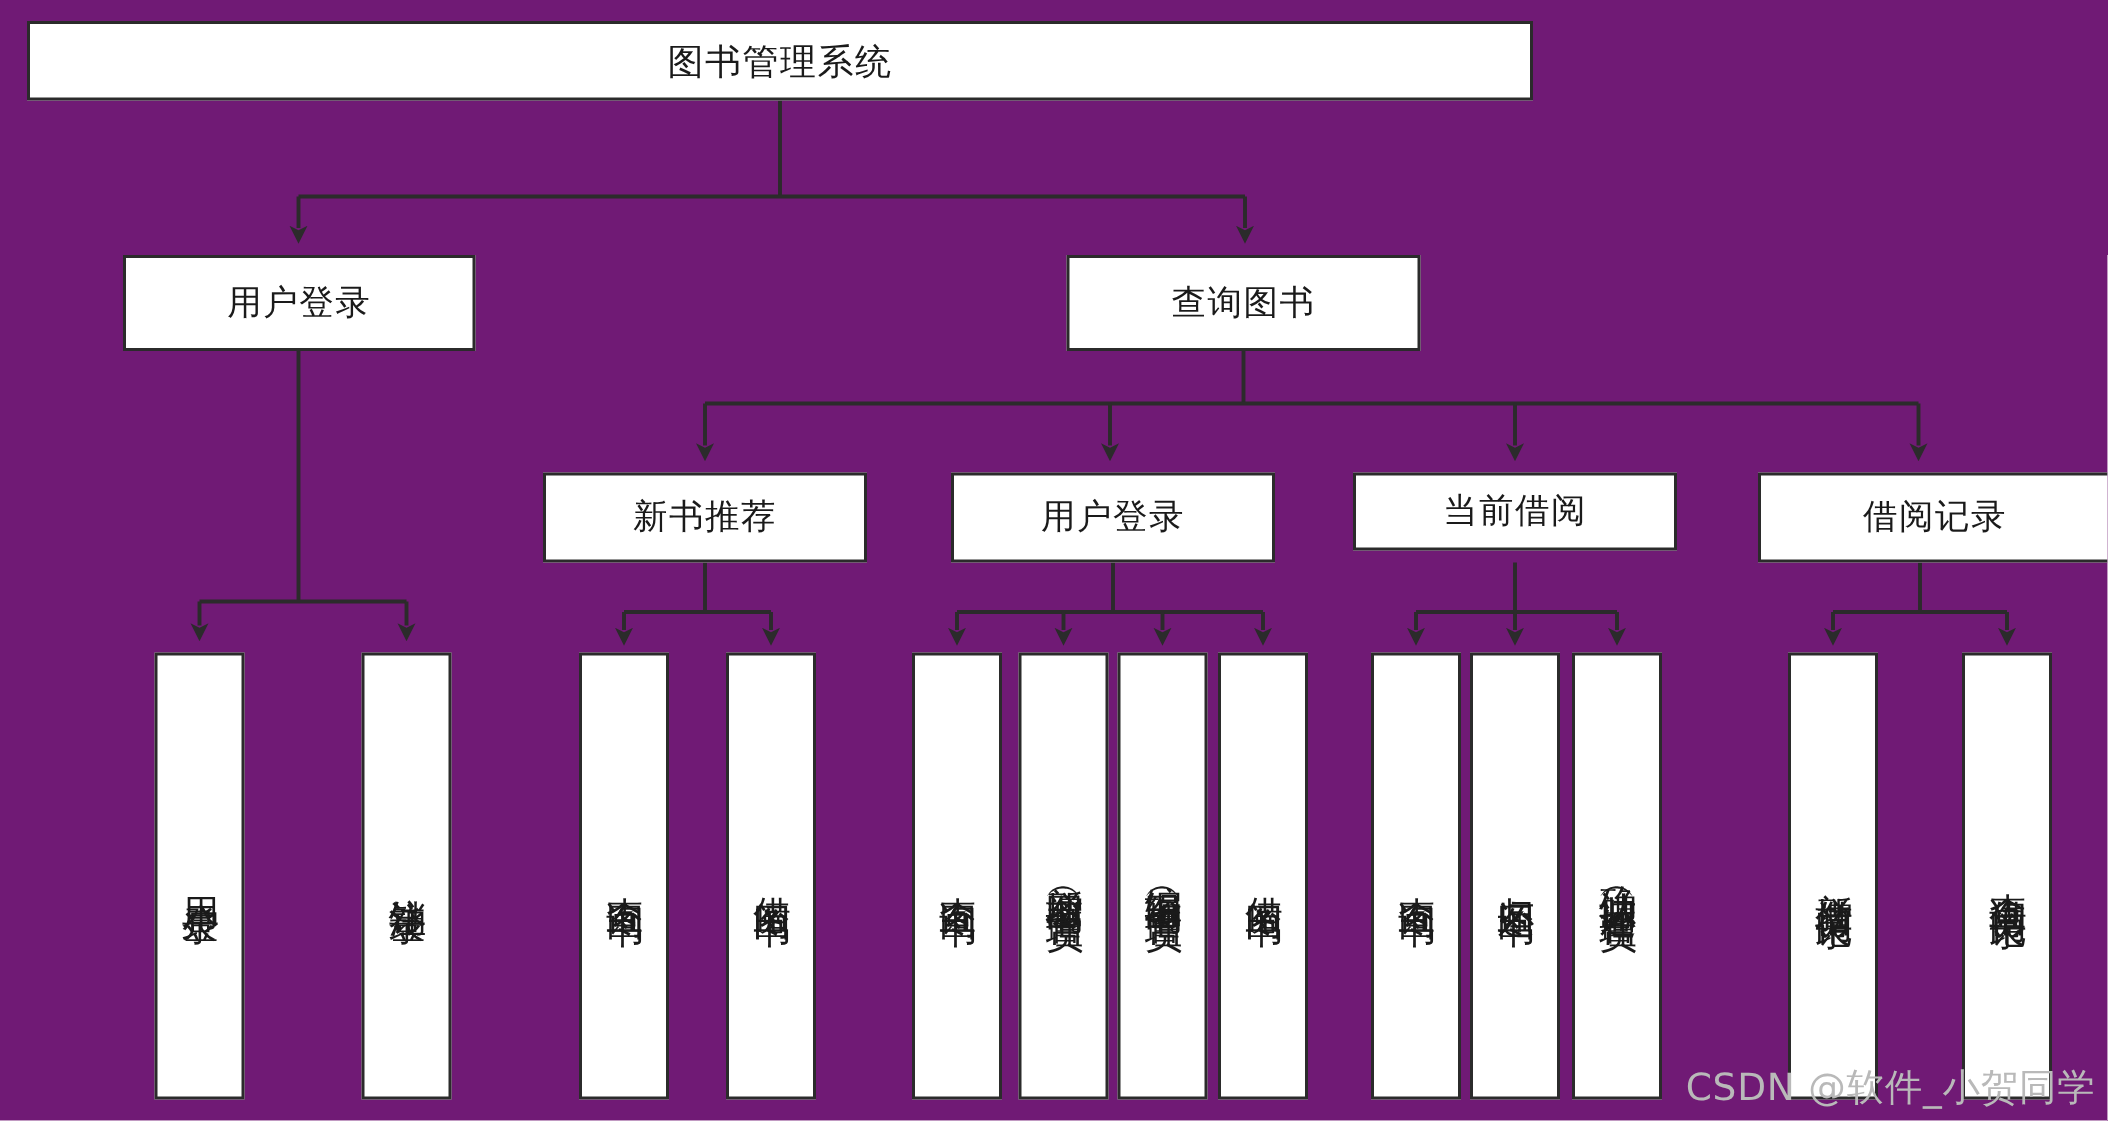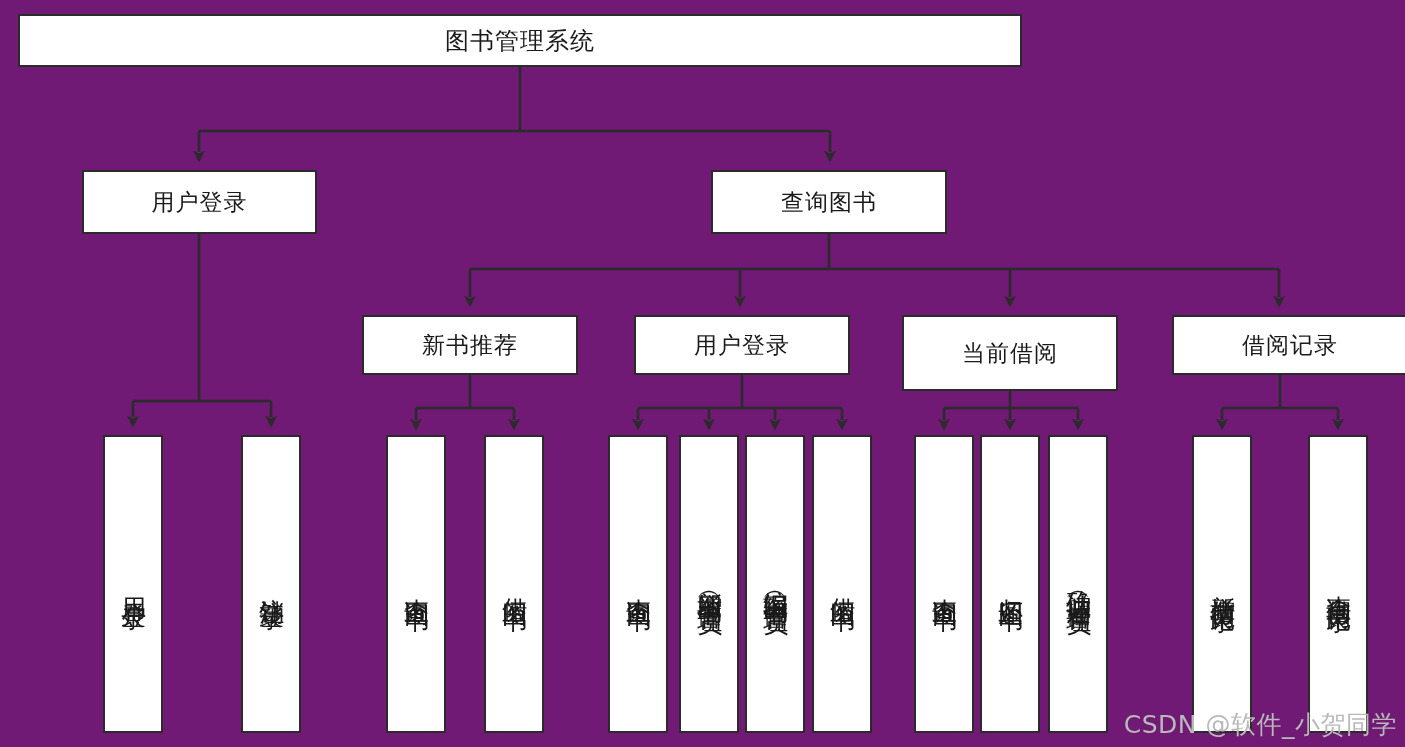--- a/index.html
+++ b/index.html
@@ -127,21 +127,21 @@
   <div class="node" style="left:711px; top:170px; width:236px; height:64px;">
     <span class="node-label">查询图书</span>
   </div>
 
   <div class="node" style="left:362px; top:315px; width:216px; height:60px;">
     <span class="node-label">新书推荐</span>
   </div>
   <div class="node" style="left:634px; top:315px; width:216px; height:60px;">
     <span class="node-label">用户登录</span>
   </div>
-  <div class="node" style="left:902px; top:315px; width:216px; height:76px;">
+  <div class="node" style="left:902px; top:315px; width:216px; height:52px;">
     <span class="node-label">当前借阅</span>
   </div>
   <div class="node" style="left:1172px; top:315px; width:236px; height:60px;">
     <span class="node-label">借阅记录</span>
   </div>
 
   <div class="node vertical" style="left:103px; top:435px; width:60px; height:298px;">
     <span class="node-label">用户登录</span>
   </div>
   <div class="node vertical" style="left:241px; top:435px; width:60px; height:298px;">

